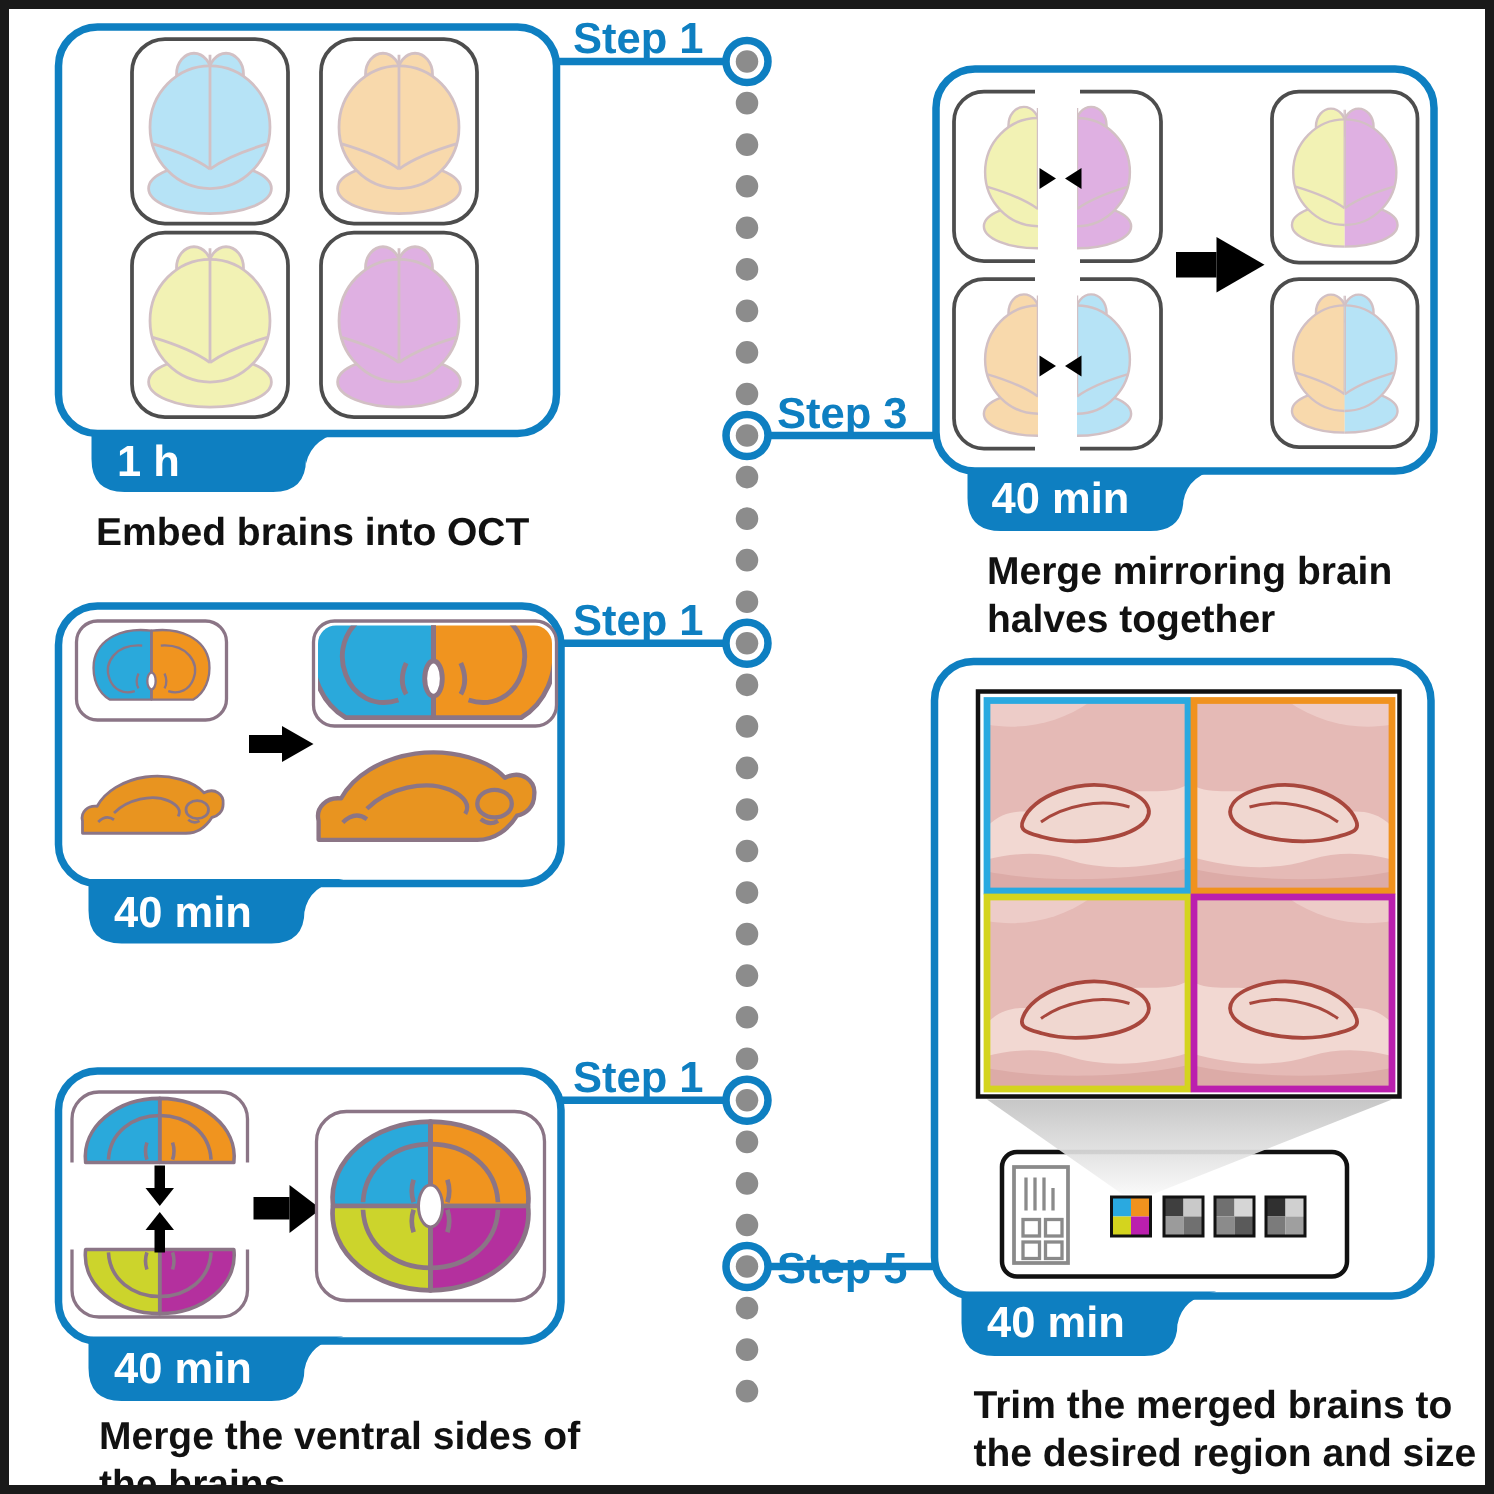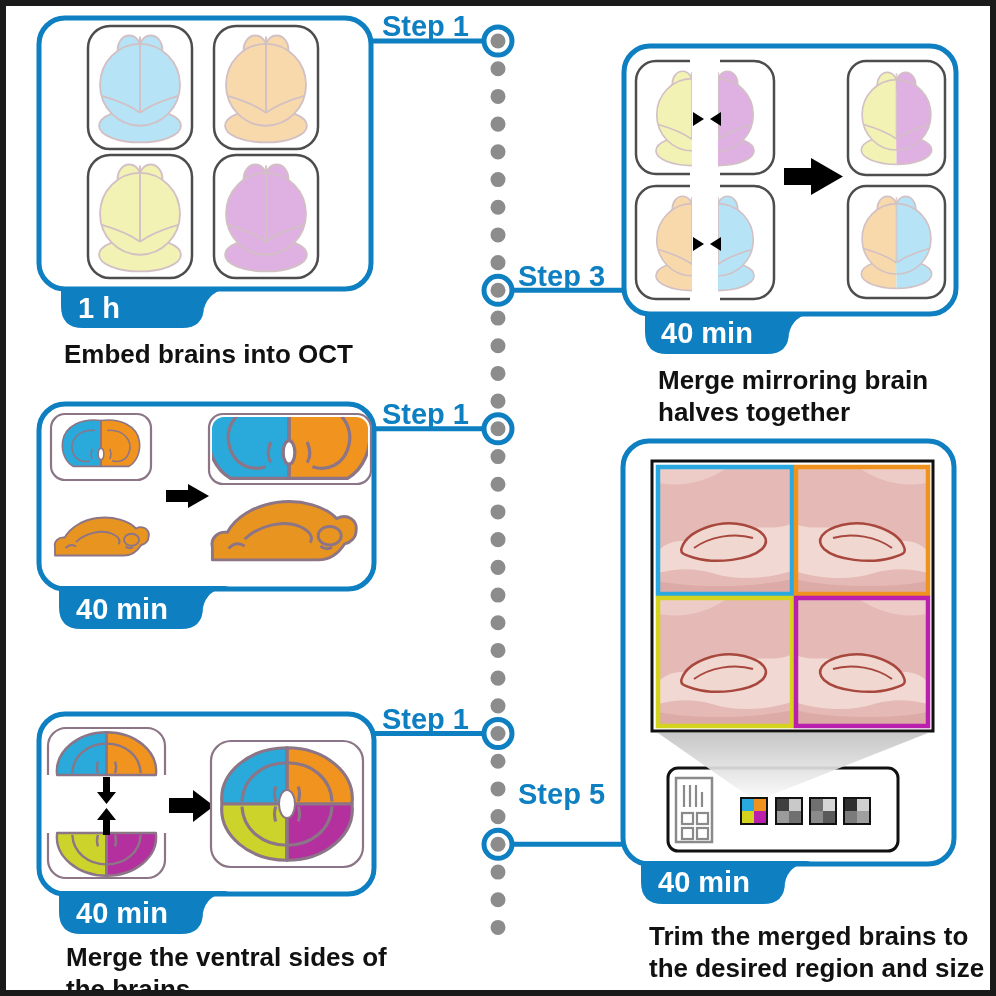--- a/index.html
+++ b/index.html
@@ -268,21 +268,21 @@
           <rect x="851" y="805" width="13" height="13" fill="#9f9f9f"></rect>
       <rect x="838" y="792" width="26" height="26" fill="none" stroke="#111" stroke-width="2"></rect>
     </g>
   </g>
 </svg>
 
 <div class="txt step-label r" style="left:368px;top:6px;width:95px;">Step 1</div>
 <div class="txt step-label" style="left:512px;top:256px;width:120px;">Step 3</div>
 <div class="txt step-label r" style="left:368px;top:394px;width:95px;">Step 1</div>
 <div class="txt step-label r" style="left:368px;top:699px;width:95px;">Step 1</div>
-<div class="txt step-label" style="left:512px;top:774px;width:120px;">Step 5</div>
+<div class="txt step-label" style="left:512px;top:826px;width:120px;">Step 5</div>
 
 <div class="txt duration" style="left:72px;top:288px;">1 h</div>
 <div class="txt duration" style="left:655px;top:313px;">40 min</div>
 <div class="txt duration" style="left:70px;top:589px;">40 min</div>
 <div class="txt duration" style="left:70px;top:893px;">40 min</div>
 <div class="txt duration" style="left:652px;top:862px;">40 min</div>
 
 <div class="txt caption" style="left:58px;top:333px;width:330px;">Embed brains into OCT</div>
 <div class="txt caption" style="left:652px;top:359px;width:300px;">Merge mirroring brain halves together</div>
 <div class="txt caption" style="left:60px;top:936px;width:345px;">Merge the ventral sides of the brains</div>

